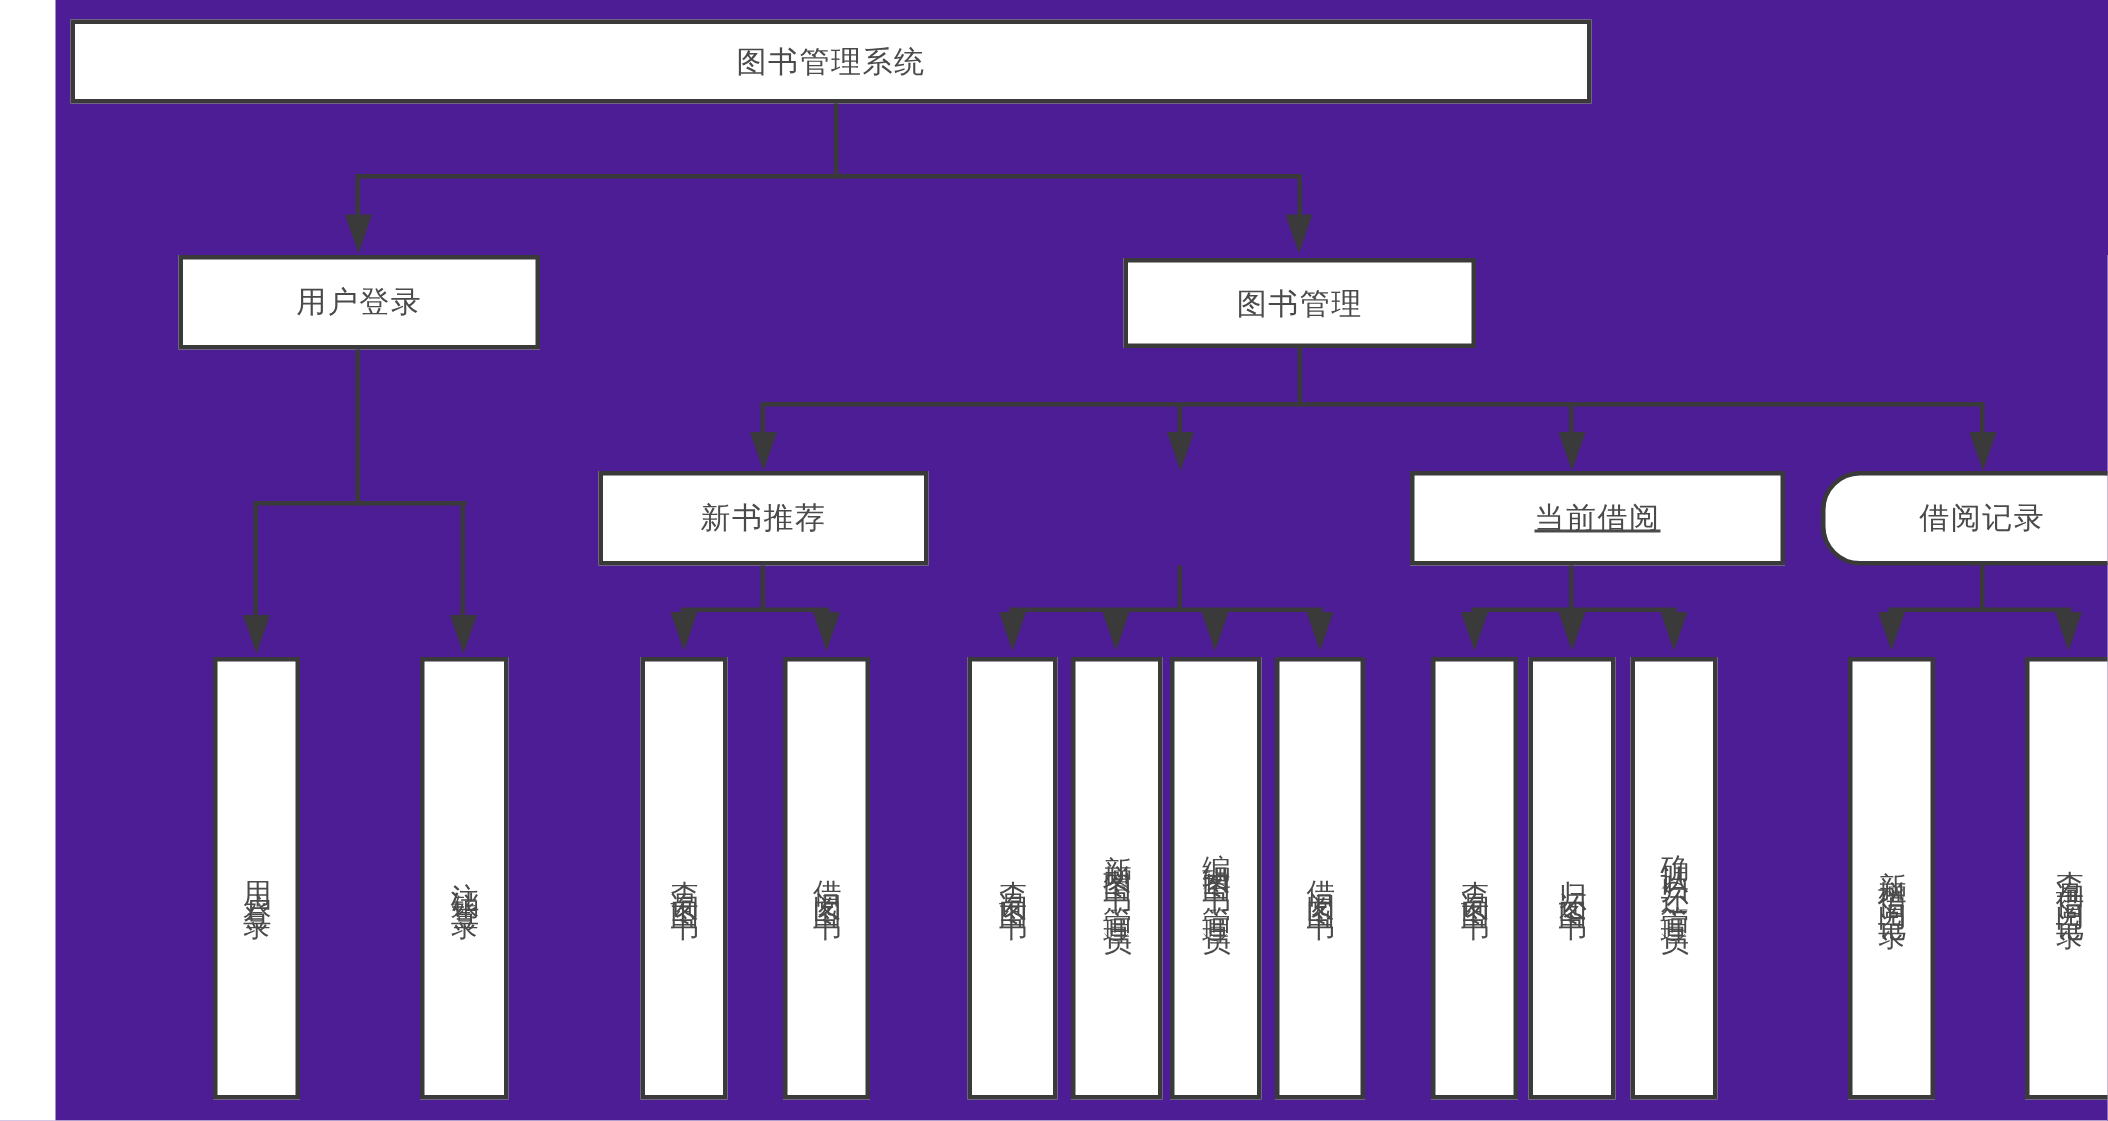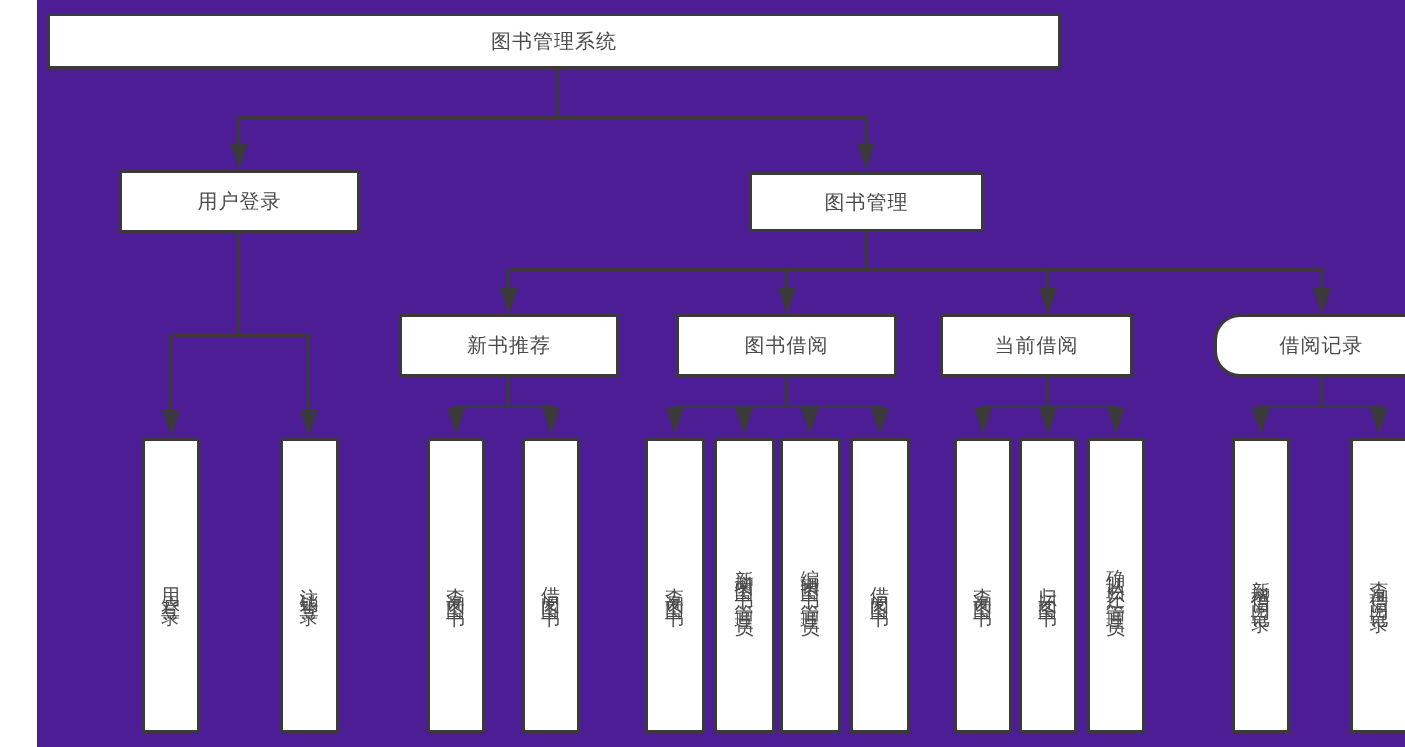--- a/index.html
+++ b/index.html
@@ -68,24 +68,21 @@
   <div class="box" style="left:82px; top:170px; width:241px; height:63px;">
     <span>用户登录</span>
   </div>
   <div class="box" style="left:362px; top:314px; width:220px; height:63px;">
     <span>新书推荐</span>
   </div>
 
   <div class="box" style="left:712px; top:172px; width:235px; height:60px;">
     <span>图书管理</span>
   </div>
-  <div class="box" style="left:639px; top:314px; width:221px; height:63px;">
-    <span>图书借阅</span>
-  </div>
-  <div class="box" style="left:903px; top:314px; width:193px; height:63px;">
+  <div class="box" style="left:903px; top:314px; width:250px; height:63px;text-decoration:underline;">
     <span>当前借阅</span>
   </div>
   <div class="box" style="left:1177px; top:314px; width:215px; height:63px;border-radius:26px;">
     <span>借阅记录</span>
   </div>
 
   <div class="box vbox" style="left:105px; top:438px; width:58px; height:295px;">
     <span class="vtext">用户登录</span>
   </div>
   <div class="box vbox" style="left:243px; top:438px; width:59px; height:295px;">

